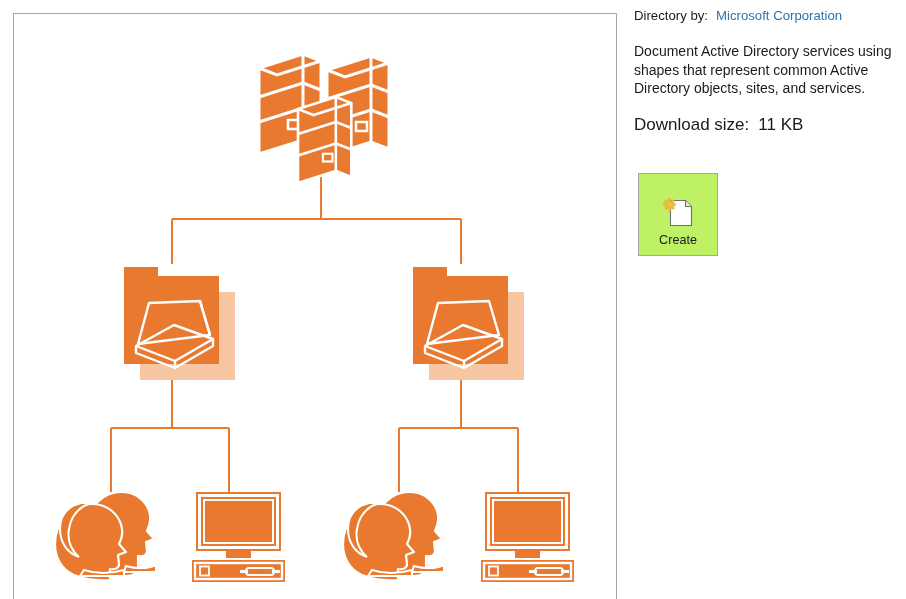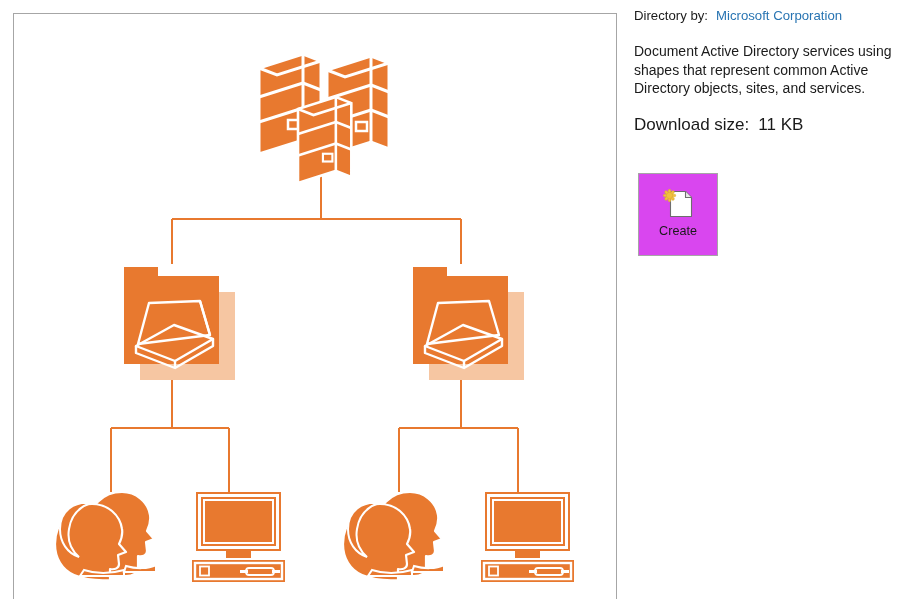--- a/index.html
+++ b/index.html
@@ -88,28 +88,28 @@
   }
 
   
   #create-button {
     position: absolute;
     left: 4px;
     top: 173px;
     width: 80px;
     height: 83px;
     border: 1px solid #a6a6a6;
-    background: #d946ef;
+    background: #bef264;
     box-sizing: border-box;
     cursor: pointer;
     display: flex;
     flex-direction: column;
     align-items: center;
     justify-content: flex-start;
-    padding-top: 11px;
+    padding-top: 20px;
   }
   .create-icon {
     width: 36px;
     height: 36px;
     display: block;
   }
   .create-label {
     font-size: 12.6px;
     color: #1a1a1a;
     margin-top: 3px;

